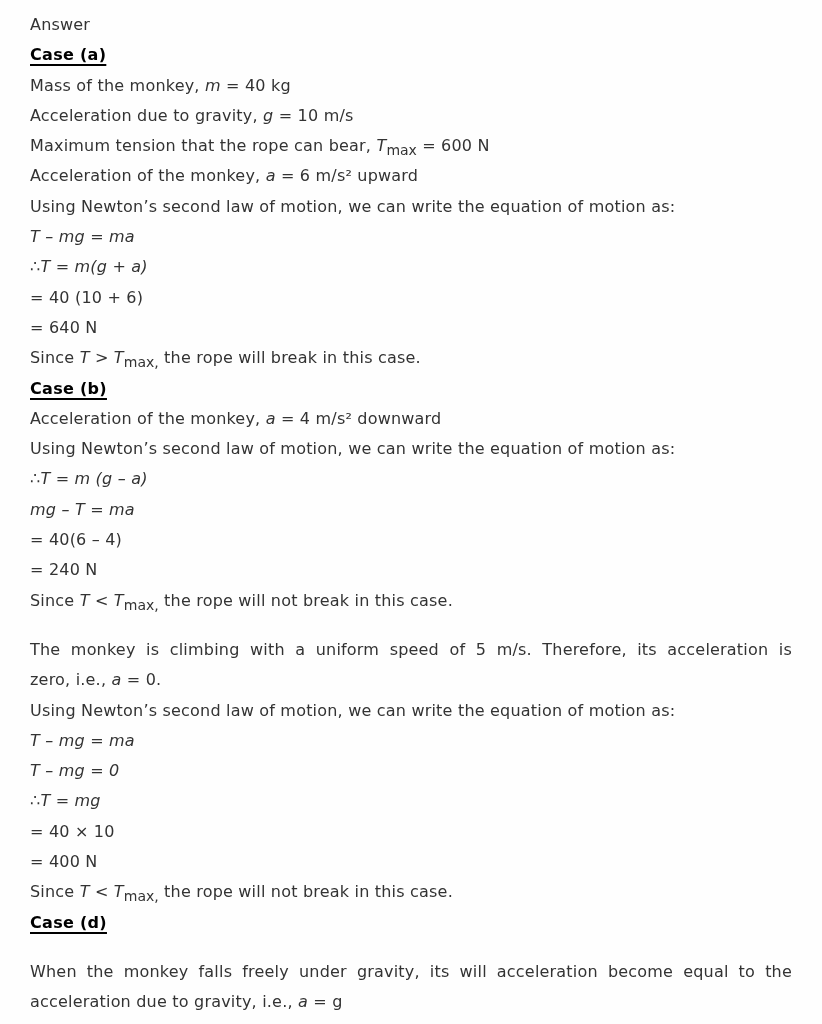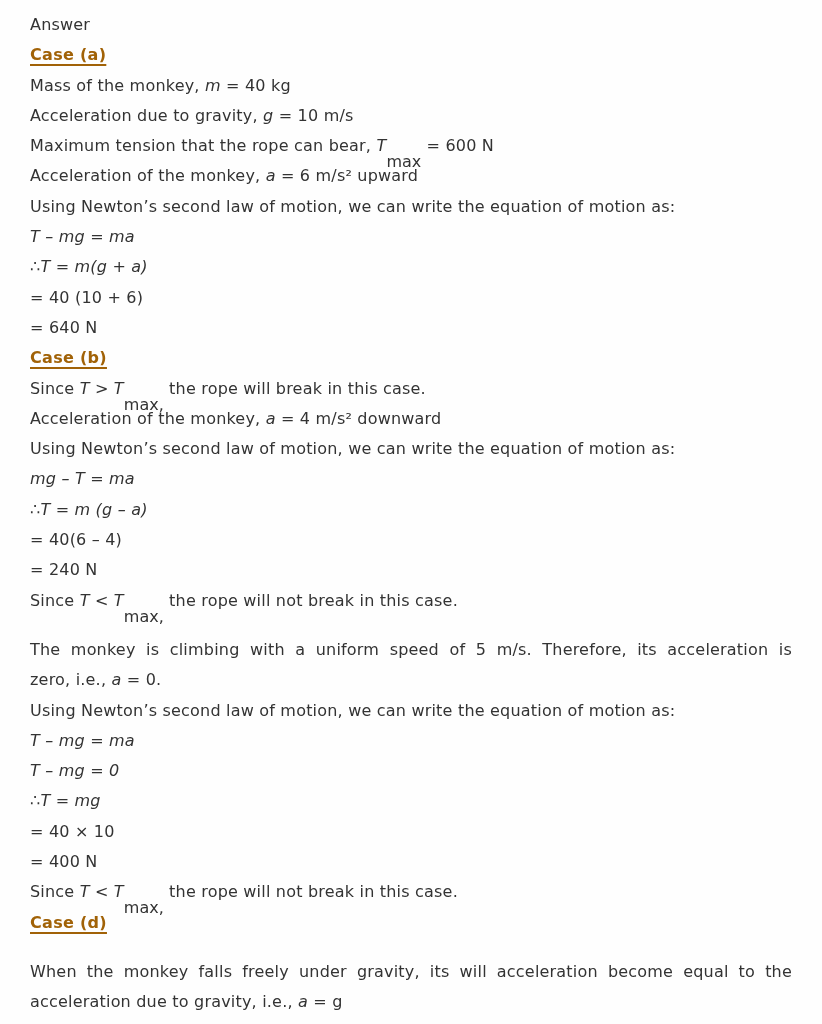--- a/index.html
+++ b/index.html
@@ -27,55 +27,55 @@
   .line.justify {
     text-align: justify;
     text-align-last: justify;
     margin-top: 19px;
   }
   .seg-it {
     font-style: italic;
   }
   .seg-heading {
     font-weight: bold;
-    color: #a16207;
+    color: #000000;
     letter-spacing: 0.3px;
     text-decoration: underline;
     text-decoration-thickness: 2px;
     text-underline-offset: 4px;
   }
   .seg-sub {
-    font-size: 16px;
+    font-size: 14px;
     letter-spacing: 0;
     position: relative;
-    top: 16px;
+    top: 4px;
   }
 </style>
 </head>
 <body>
 
 <div class="page">
   <div>
       <div class="line"><span>Answer</span></div>
       <div class="line"><span class="seg-heading">Case (a)</span></div>
       <div class="line"><span>Mass of the monkey, </span><span class="seg-it">m</span><span> = 40 kg</span></div>
       <div class="line"><span>Acceleration due to gravity, </span><span class="seg-it">g</span><span> = 10 m/s</span></div>
       <div class="line"><span>Maximum tension that the rope can bear, </span><span class="seg-it">T</span><span class="seg-sub">max</span><span> = 600 N</span></div>
       <div class="line"><span>Acceleration of the monkey, </span><span class="seg-it">a</span><span> = 6 m/s² upward</span></div>
       <div class="line"><span>Using Newton’s second law of motion, we can write the equation of motion as:</span></div>
       <div class="line"><span class="seg-it">T – mg = ma</span></div>
       <div class="line"><span>∴</span><span class="seg-it">T = m(g + a)</span></div>
       <div class="line"><span>= 40 (10 + 6)</span></div>
       <div class="line"><span>= 640 N</span></div>
+      <div class="line"><span>Since </span><span class="seg-it">T</span><span> &gt; </span><span class="seg-it">T</span><span class="seg-sub">max,</span><span> the rope will break in this case.</span></div>
       <div class="line"><span class="seg-heading">Case (b)</span></div>
-      <div class="line"><span>Since </span><span class="seg-it">T</span><span> &gt; </span><span class="seg-it">T</span><span class="seg-sub">max,</span><span> the rope will break in this case.</span></div>
       <div class="line"><span>Acceleration of the monkey, </span><span class="seg-it">a</span><span> = 4 m/s² downward</span></div>
       <div class="line"><span>Using Newton’s second law of motion, we can write the equation of motion as:</span></div>
+      <div class="line"><span>∴</span><span class="seg-it">T = m (g – a)</span></div>
       <div class="line"><span class="seg-it">mg – T = ma</span></div>
-      <div class="line"><span>∴</span><span class="seg-it">T = m (g – a)</span></div>
       <div class="line"><span>= 40(6 – 4)</span></div>
       <div class="line"><span>= 240 N</span></div>
       <div class="line"><span>Since </span><span class="seg-it">T</span><span> &lt; </span><span class="seg-it">T</span><span class="seg-sub">max,</span><span> the rope will not break in this case.</span></div>
       <div class="line justify"><span>The monkey is climbing with a uniform speed of 5 m/s. Therefore, its acceleration is</span></div>
       <div class="line"><span>zero, i.e., </span><span class="seg-it">a</span><span> = 0.</span></div>
       <div class="line"><span>Using Newton’s second law of motion, we can write the equation of motion as:</span></div>
       <div class="line"><span class="seg-it">T – mg = ma</span></div>
       <div class="line"><span class="seg-it">T – mg = 0</span></div>
       <div class="line"><span>∴</span><span class="seg-it">T = mg</span></div>
       <div class="line"><span>= 40 × 10</span></div>

